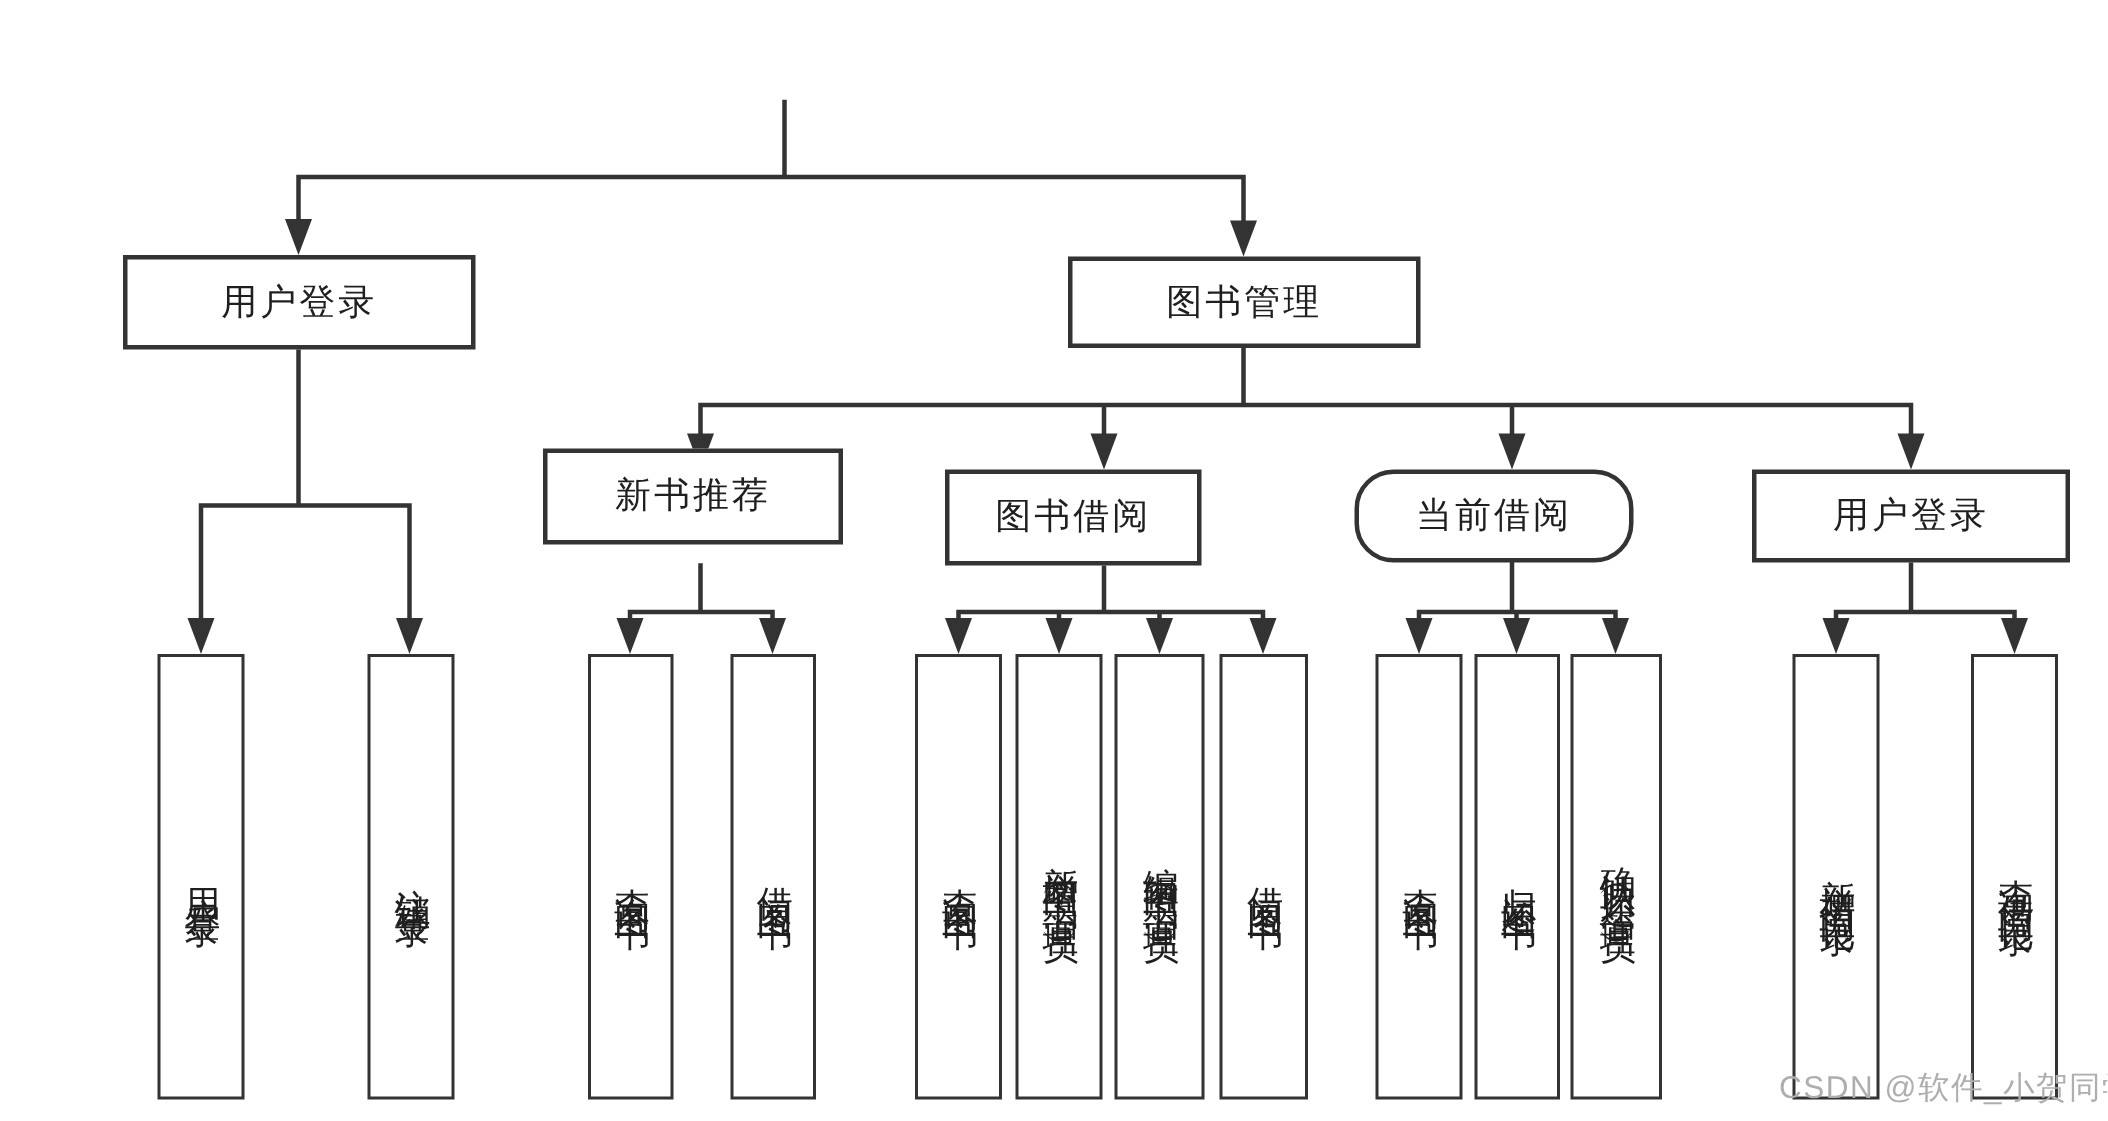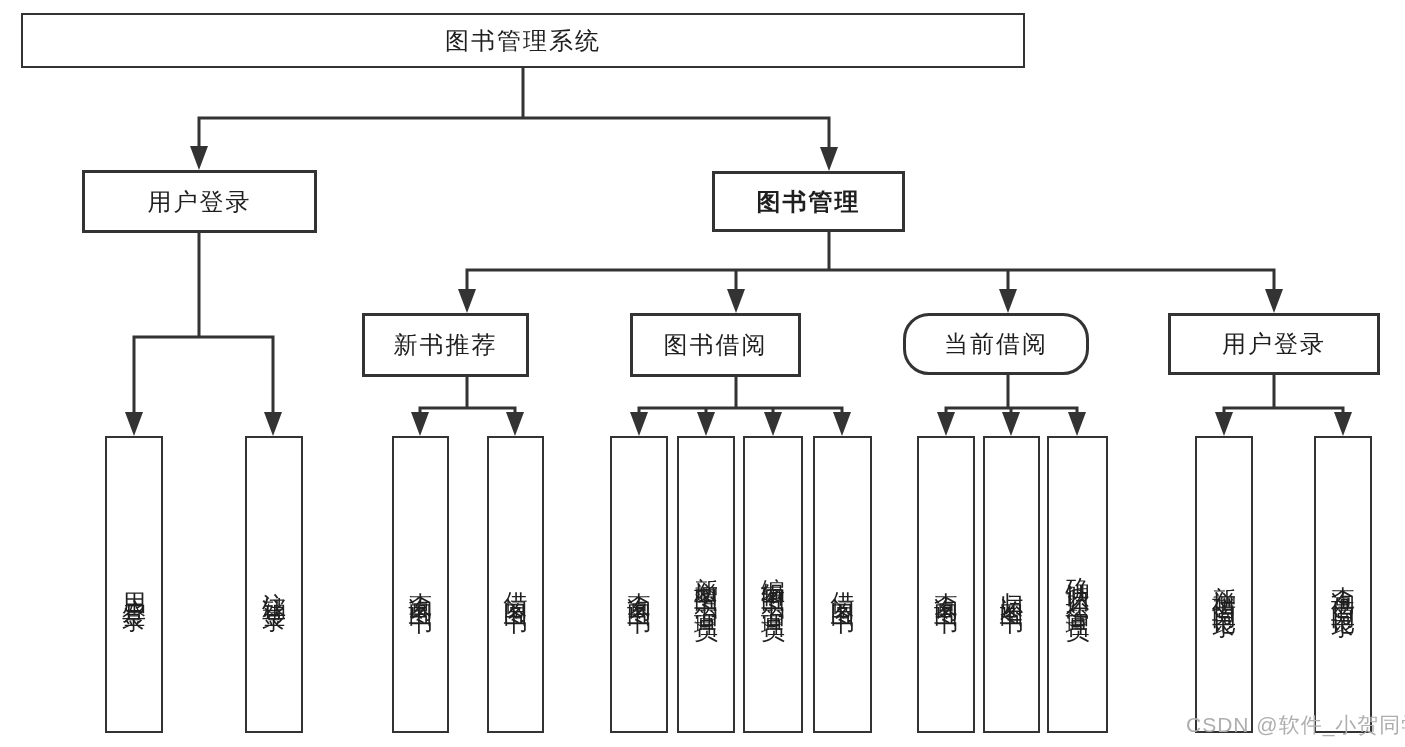--- a/index.html
+++ b/index.html
@@ -25,22 +25,22 @@
     display: flex;
     align-items: center;
     justify-content: center;
     font-size: 24px;
     letter-spacing: 2px;
     line-height: 1;
     white-space: nowrap;
   }
   .box.root   { left: 21px;  top: 13px;  width: 1004px; height: 55px; border-width: 2px; }
   .box.n-user-login { left: 82px;  top: 170px; width: 235px; height: 63px; }
-  .box.n-book-mgmt  { left: 712px; top: 171px; width: 193px; height: 61px; font-weight: bold; }
-  .box.n-new-rec    { left: 362px; top: 313px; width: 167px; height: 64px; }
+  .box.n-book-mgmt  { left: 712px; top: 171px; width: 235px; height: 61px; }
+  .box.n-new-rec    { left: 362px; top: 299px; width: 200px; height: 64px; }
   .box.n-borrow     { left: 630px; top: 313px; width: 171px; height: 64px; }
   .box.n-current    { left: 903px; top: 313px; width: 186px; height: 62px; border-radius: 26px; }
   .box.n-records    { left: 1168px; top: 313px; width: 212px; height: 62px; }
   .leaf {
     position: absolute;
     box-sizing: border-box;
     top: 436px;
     height: 297px;
     background: #ffffff;
     border: 2px solid #333333;
@@ -105,21 +105,20 @@
              M697 412 L715 412 L706 436 Z
              M764 412 L782 412 L773 436 Z
              M833 412 L851 412 L842 436 Z
              M937 412 L955 412 L946 436 Z
              M1002 412 L1020 412 L1011 436 Z
              M1068 412 L1086 412 L1077 436 Z
              M1215 412 L1233 412 L1224 436 Z
              M1334 412 L1352 412 L1343 436 Z"></path>
   </svg>
 
-  <div class="box root">图书管理系统</div>
 
   <div class="box n-user-login">用户登录</div>
   <div class="box n-book-mgmt">图书管理</div>
 
   <div class="box n-new-rec">新书推荐</div>
   <div class="box n-borrow">图书借阅</div>
   <div class="box n-current">当前借阅</div>
   <div class="box n-records">用户登录</div>
 
   <div class="leaf l-a1">用户登录</div>

